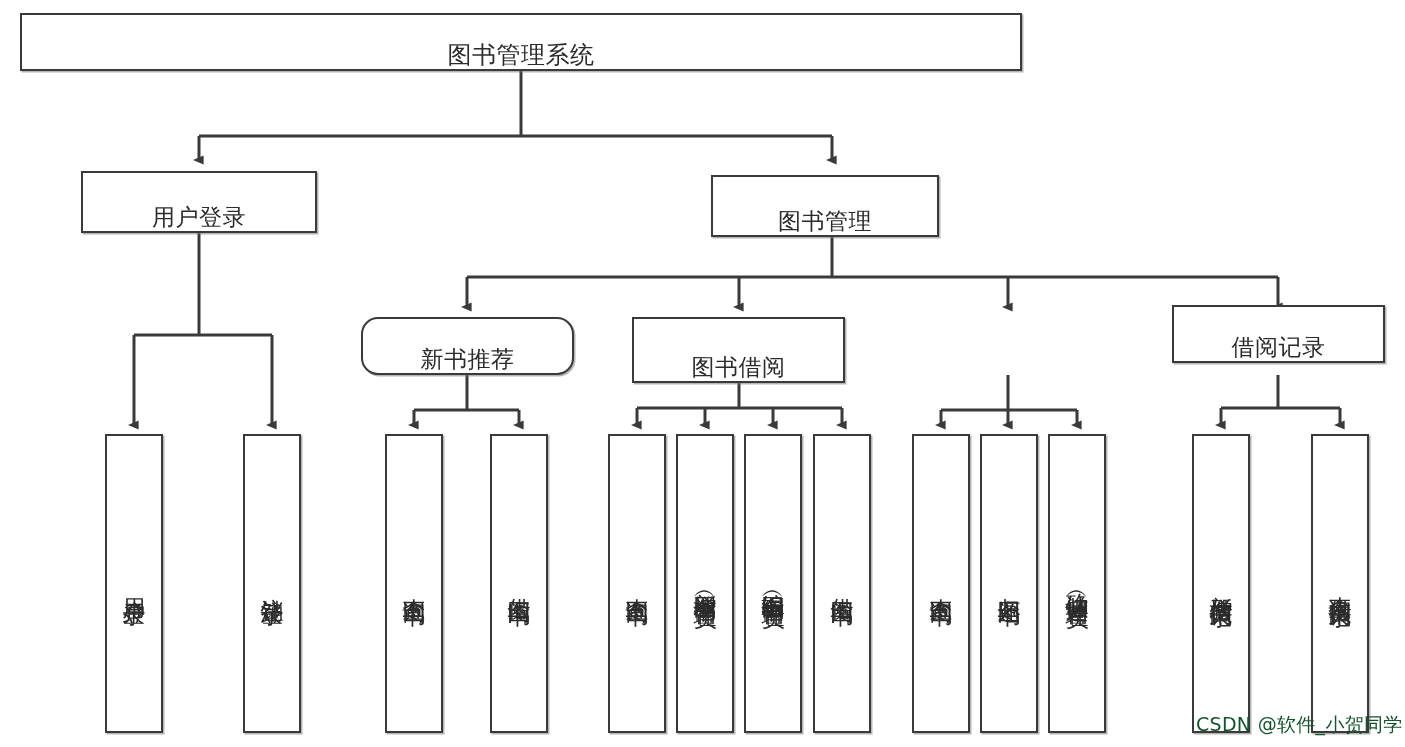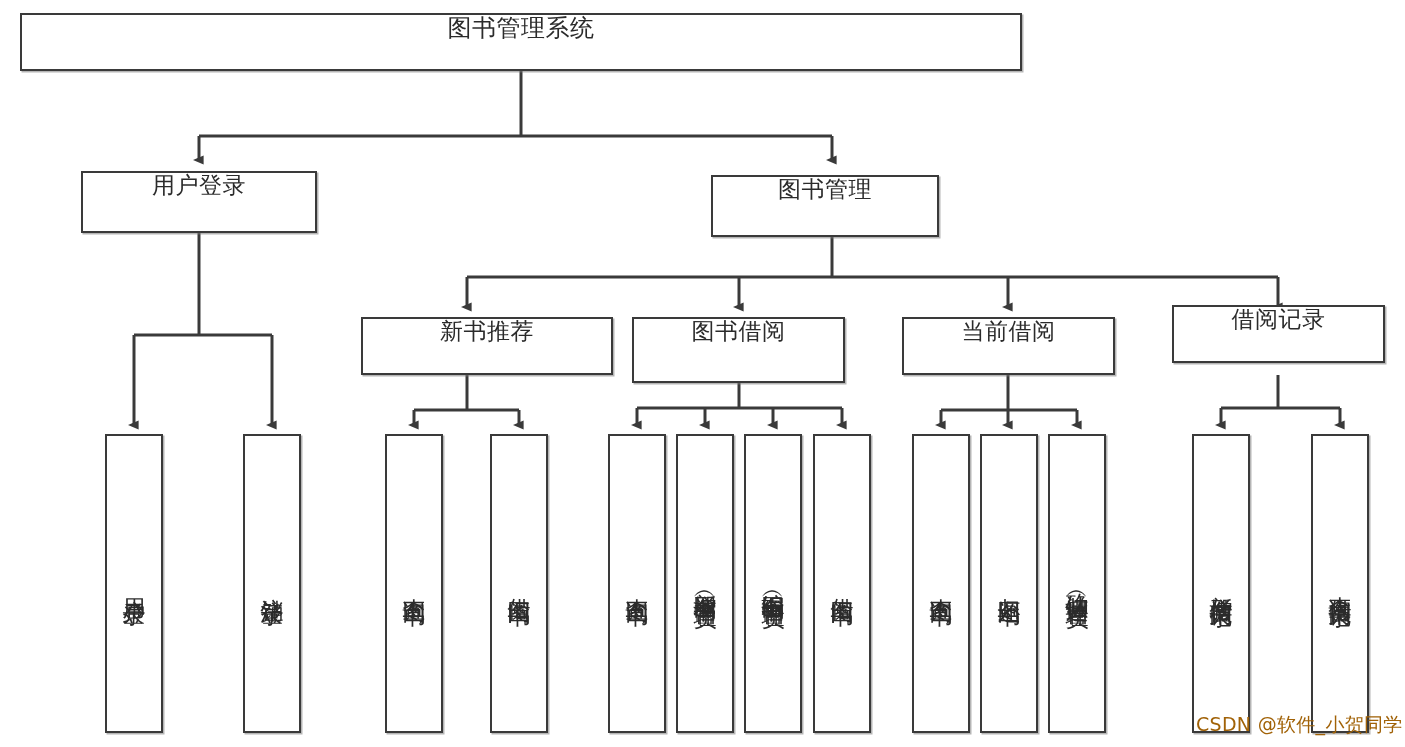--- a/index.html
+++ b/index.html
@@ -25,21 +25,21 @@
     height: 747px;
     pointer-events: none;
   }
   .node {
     position: absolute;
     box-sizing: border-box;
     background: #ffffff;
     border: 2.5px solid #3a3a3a;
     box-shadow: 1.5px 1.5px 0 rgba(120,120,120,0.55);
     display: flex;
-    align-items: flex-start;
+    align-items: flex-end;
     justify-content: center;
     color: #2b2b2b;
   }
   .node .lbl {
     display: block;
     text-align: center;
     line-height: 1.12;
     white-space: pre;
   }
   
@@ -58,21 +58,21 @@
   .node.v .lbl {
     writing-mode: vertical-rl;
     text-orientation: upright;
     font-size: 23px;
     line-height: 1.18;
     letter-spacing: 2px;
     max-height: 100%;
   }
   .watermark {
     position: absolute;
-    color: #a16207;
+    color: #14532d;
     font-size: 19px;
     white-space: nowrap;
     user-select: none;
     letter-spacing: 0.3px;
   }
 </style>
 </head>
 <body>
 
 <div id="canvas">
@@ -134,29 +134,26 @@
     <span class="lbl">图书管理系统</span>
   </div>
 
   <div class="node h" style="left:81px; top:171px; width:236px; height:62px;">
     <span class="lbl">用户登录</span>
   </div>
   <div class="node h" style="left:711px; top:175px; width:228px; height:62px;">
     <span class="lbl">图书管理</span>
   </div>
 
-  <div class="node h" style="left:361px; top:317px; width:252px; height:58px;">
+  <div class="node h" style="left:361px; top:317px; width:213px; height:58px;border-radius:17px;">
     <span class="lbl">新书推荐</span>
   </div>
   <div class="node h" style="left:632px; top:317px; width:213px; height:66px;">
     <span class="lbl">图书借阅</span>
   </div>
-  <div class="node h" style="left:902px; top:317px; width:213px; height:58px;">
-    <span class="lbl">当前借阅</span>
-  </div>
   <div class="node h" style="left:1172px; top:305px; width:213px; height:58px;">
     <span class="lbl">借阅记录</span>
   </div>
 
   <div class="node v" style="left:105px; top:434px; width:58px; height:299px;">
     <span class="lbl">用户登录</span>
   </div>
   <div class="node v" style="left:243px; top:434px; width:58px; height:299px;">
     <span class="lbl">注销登录</span>
   </div>

